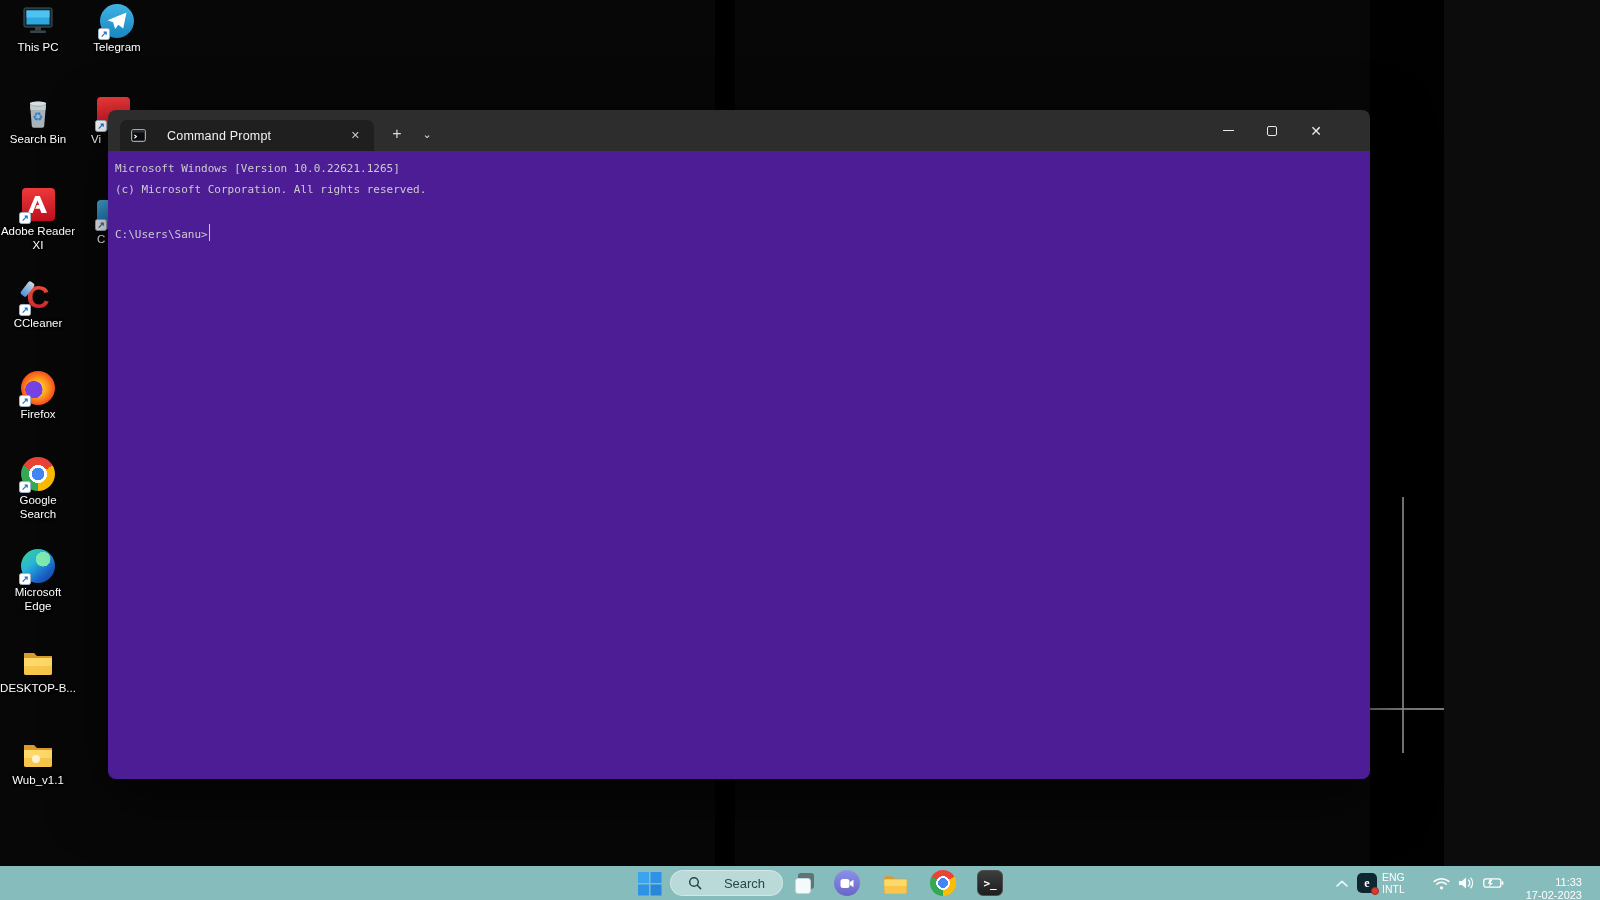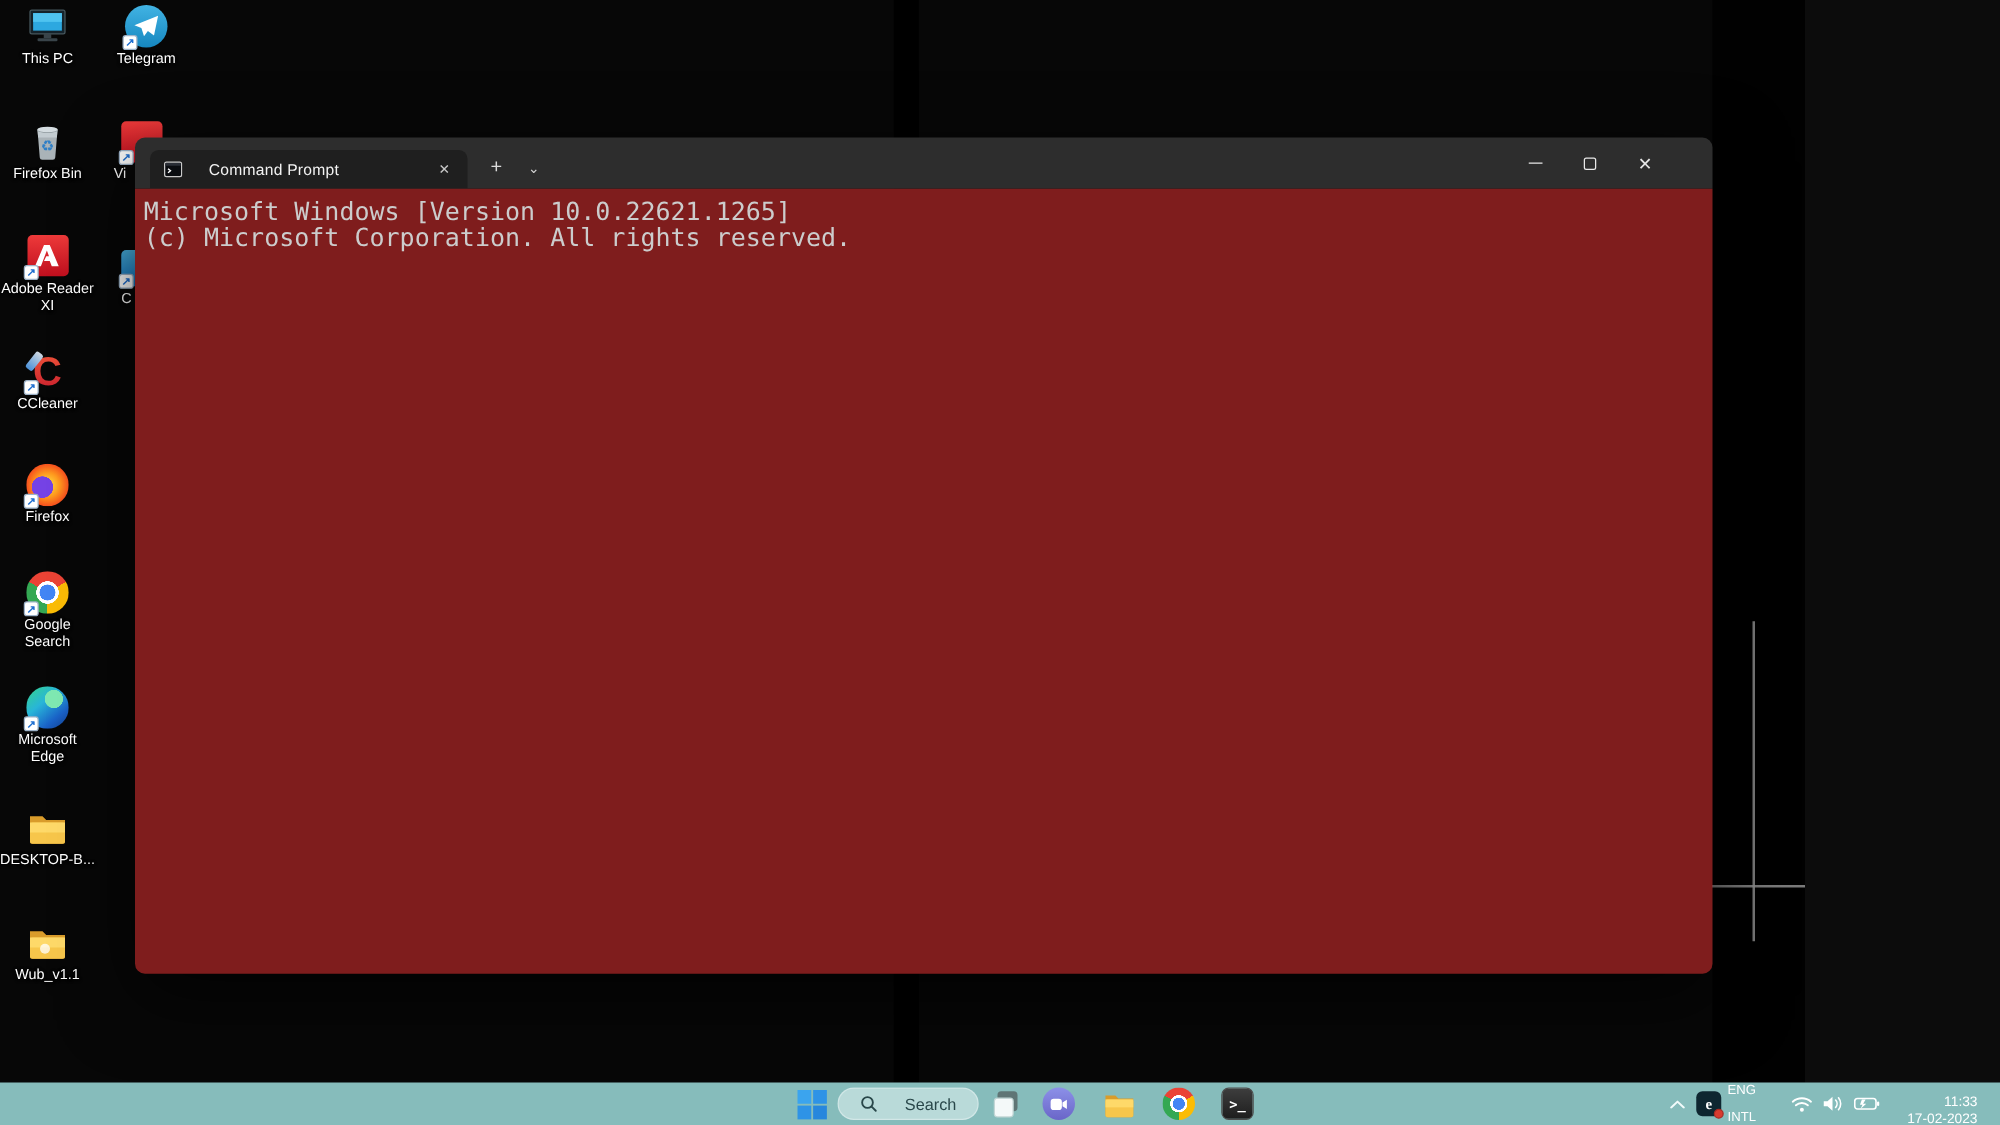--- a/index.html
+++ b/index.html
@@ -62,23 +62,23 @@
   .tb-btn { position:absolute; top:10px; width:26px; height:28px; display:flex; align-items:center;
       justify-content:center; color:#dcdcdc; border-radius:4px; }
   .btn-newtab { left:276px; font-size:16px; font-weight:300; }
   .btn-dropdown { left:306px; font-size:11px; }
   .caption-controls { position:absolute; right:32px; top:0; height:41px; display:flex; }
   .cap-btn { width:44px; height:41px; display:flex; align-items:center; justify-content:center; }
   .min-glyph { width:11px; height:1.4px; background:#e8e8e8; }
   .max-glyph { width:10px; height:10px; border:1.4px solid #e8e8e8; border-radius:2px; }
   .close-glyph { color:#e8e8e8; font-size:14px; line-height:1; }
 
-  .term-content { position:absolute; left:0; top:41px; right:0; bottom:0; background:#7f1d1d;
+  .term-content { position:absolute; left:0; top:41px; right:0; bottom:0; background:#4c1d95;
       border-radius:0 0 8px 8px; padding:8px 0 0 7px;
-      font-family:"DejaVu Sans Mono", monospace; font-size:20px; line-height:20.5px; color:#cccccc; }
+      font-family:"DejaVu Sans Mono", monospace; font-size:11px; line-height:20.5px; color:#cccccc; }
   .term-line { white-space:pre; }
   .cursor { display:inline-block; width:1.5px; height:17px; background:#cccccc; transform:translateY(3px); margin-left:1px; }
   .watermark { position:absolute; left:933px; top:541px; transform:translateX(-50%);
       font-size:24.5px; font-weight:bold; color:#fdfdfd; letter-spacing:.2px; white-space:nowrap;
       font-family:"Liberation Sans", sans-serif; }
 
   
   .taskbar { position:absolute; left:0; top:866px; width:1600px; height:34px; background:#86bcbb; z-index:10; }
   .tb-icon { position:absolute; top:0; width:40px; height:34px; display:flex; align-items:center; justify-content:center; }
   .start-svg { width:25px; height:25px; }
@@ -97,21 +97,21 @@
   .chrome-sm { width:26px; height:26px; }
 
   
   .tray-item { position:absolute; top:0; height:34px; display:flex; align-items:center; justify-content:center; }
   .eset-tile { position:relative; width:20px; height:20px; border-radius:5px; background:#0e2630;
       display:flex; align-items:center; justify-content:center; color:#fff; font-size:12px; font-weight:bold;
       font-family:"Liberation Serif", serif; }
   .eset-badge { position:absolute; right:-2px; bottom:-2px; width:8px; height:8px; border-radius:50%;
       background:#d83b2f; border:1px solid #a82a22; }
   .lang-block { position:absolute; left:1382px; top:0; height:34px; display:flex; flex-direction:column;
-      justify-content:space-between; font-size:10.5px; line-height:12px; color:#fff; }
+      justify-content:center; font-size:10.5px; line-height:12px; color:#fff; }
   .clock-block { position:absolute; right:18px; top:0; height:46px; display:flex; flex-direction:column;
       justify-content:center; text-align:right; font-size:11px; line-height:13px; color:#fff; }
 </style>
 </head>
 <body>
 
 <div class="bg-band band-dark-strip"></div>
 <div class="bg-band band-mid"></div>
 <div class="bg-band band-right"></div>
 
@@ -145,21 +145,21 @@
 <div class="dicon" style="left:0; top:96px;">
   <div class="glyph">
     <svg width="34" height="34" viewBox="0 0 34 34">
       <path d="M9 8 h16 l-1.8 22 a2 2 0 0 1 -2 1.8 h-8.4 a2 2 0 0 1 -2-1.8 z" fill="#aab3b8"></path>
       <path d="M9 8 h16 l-.5 6 h-15 z" fill="#c3ccd1"></path>
       <ellipse cx="17" cy="8" rx="8.2" ry="2.4" fill="#8d979c"></ellipse>
       <ellipse cx="17" cy="7.6" rx="8.2" ry="2.2" fill="#d5dde1"></ellipse>
       <text x="17" y="25" font-size="12" text-anchor="middle" fill="#2f7fc6" font-family="DejaVu Sans, sans-serif">♻</text>
     </svg>
   </div>
-  <div class="lbl">Firefox Bin</div>
+  <div class="lbl">Search Bin</div>
 </div>
 
 <div class="partial-vi">
   <div class="glyph" style="width:33px;height:33px;">
     <div class="red-square"></div>
     <div class="shortcut">↗</div>
   </div>
   <div class="lbl-vi">Vi</div>
 </div>
 
@@ -263,20 +263,21 @@
       <div class="cap-btn">
           <div class="close-glyph">✕</div>
         </div>
     </div>
   </div>
 
   <div class="term-content">
     <div class="term-line">Microsoft Windows [Version 10.0.22621.1265]</div>
     <div class="term-line">(c) Microsoft Corporation. All rights reserved.</div>
     <div class="term-line">&nbsp;</div>
+    <div class="term-line"><span>C:\Users\Sanu&gt;</span><span class="cursor"></span></div>
   </div>
 
 </div>
 
 <div class="taskbar">
 
   <div class="tb-icon" style="left:629px;">
     <svg class="start-svg" viewBox="0 0 25 25">
       <rect x="1" y="1" width="11" height="11" fill="#3ba4ee"></rect>
       <rect x="13.5" y="1" width="11" height="11" fill="#2e93e6"></rect>

